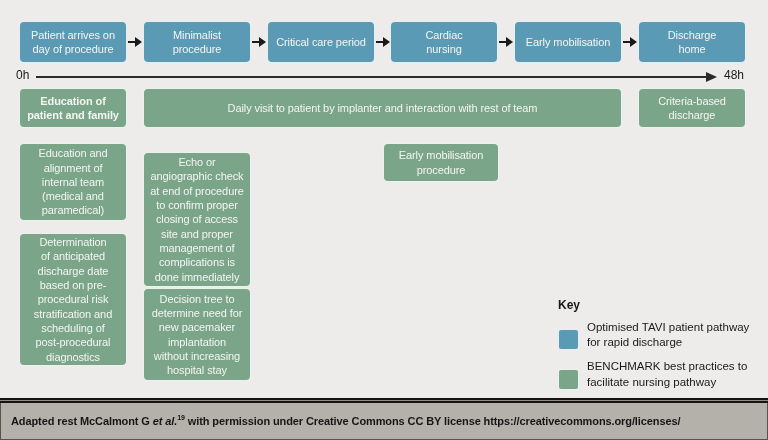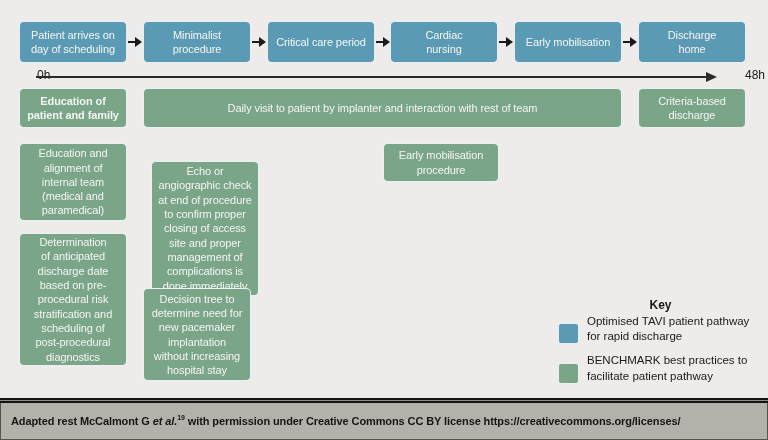--- a/index.html
+++ b/index.html
@@ -37,40 +37,40 @@
   .s3 { left:390px; } .s4 { left:514px; } .s5 { left:638px; }
 
   .step-arrow { position:absolute; top:37px; width:14px; height:10px; }
   .a0 { left:128px; } .a1 { left:252px; } .a2 { left:376px; }
   .a3 { left:499px; } .a4 { left:623px; }
   .step-arrow .shaft { position:absolute; left:0; top:4px; width:8px; height:2px; background:#1a1a1a; }
   .step-arrow .head  { position:absolute; left:7px; top:0; width:0; height:0;
     border-left:7px solid #1a1a1a; border-top:5px solid transparent; border-bottom:5px solid transparent; }
 
   
-  .tl-label { position:absolute; top:68px; font-size:12px; color:#1a1a1a;margin-left:21px; }
+  .tl-label { position:absolute; top:68px; font-size:12px; color:#1a1a1a; }
   .tl-start { left:16px; }
   .tl-end   { left:724px; }
   .tl-line  { position:absolute; left:36px; top:76px; width:670px; height:2px; background:#2b2b2b; }
   .tl-head  { position:absolute; left:706px; top:72px; width:0; height:0;
     border-left:11px solid #2b2b2b; border-top:5px solid transparent; border-bottom:5px solid transparent; }
 
   
   .b-edu-family   { left:19px;  top:88px;  width:108px; height:40px;font-weight:bold; }
   .b-daily        { left:143px; top:88px;  width:479px; height:40px; }
   .b-criteria     { left:638px; top:88px;  width:108px; height:40px; }
   .b-edu-team     { left:19px;  top:143px; width:108px; height:78px; }
   .b-determine    { left:19px;  top:233px; width:108px; height:133px; }
-  .b-echo         { left:143px; top:161px; width:108px; height:135px;margin-left:8px; }
+  .b-echo         { left:143px; top:152px; width:108px; height:135px; }
   .b-decision     { left:143px; top:288px; width:108px; height:93px; }
   .b-early-mob    { left:383px; top:143px; width:116px; height:39px; }
 
   
   .key { position:absolute; left:558px; top:298px; width:205px; }
-  .key-title { font-size:12px; font-weight:bold; color:#1a1a1a; margin-bottom:1px;text-align:center; }
+  .key-title { font-size:12px; font-weight:bold; color:#1a1a1a; margin-bottom:7px; }
   .key-row { display:flex; align-items:flex-end; margin-bottom:8px; }
   .key-swatch { width:21px; height:21px; border-radius:3px; margin-right:8px; flex:0 0 auto;
     border:1px solid rgba(255,255,255,0.85); box-sizing:border-box; }
   .key-label { font-size:11.5px; line-height:1.32; color:#1a1a1a; padding-top:1px; }
 
   
   .rule { position:absolute; left:0; top:398px; width:768px; height:5px;
     background:linear-gradient(#141414 0 40%, #8f8c85 40% 60%, #141414 60% 100%); }
   .footer { position:absolute; left:0; top:403px; width:768px; height:37px;
     background:#b4b1aa; box-sizing:border-box;
@@ -80,21 +80,21 @@
   .footer-text em { font-style:italic; }
   .footer-text sup { font-size:7px; vertical-align:super; line-height:0; }
 </style>
 </head>
 <body>
 
 <div id="figure">
   <div id="canvas">
 
     <div class="box blue ml step s0">Patient arrives on
-day of scheduling</div>
+day of procedure</div>
     <div class="step-arrow a0">
         <span class="shaft"></span>
         <span class="head"></span>
       </div>
     <div class="box blue ml step s1">Minimalist
 procedure</div>
     <div class="step-arrow a1">
         <span class="shaft"></span>
         <span class="head"></span>
       </div>
@@ -162,21 +162,21 @@
     <div class="key">
       <div class="key-title">Key</div>
       <div class="key-row">
         <span class="key-swatch blue"></span>
         <span class="key-label ml">Optimised TAVI patient pathway
 for rapid discharge</span>
       </div>
       <div class="key-row">
         <span class="key-swatch green"></span>
         <span class="key-label ml">BENCHMARK best practices to
-facilitate patient pathway</span>
+facilitate nursing pathway</span>
       </div>
     </div>
   </div>
 
   <div class="rule"></div>
   <div class="footer">
     <div class="footer-text"><span>Adapted rest McCalmont G </span><em>et al.</em><sup>19</sup><span> with permission under Creative Commons CC BY license https://creativecommons.org/licenses/</span></div>
   </div>
 </div>
 

